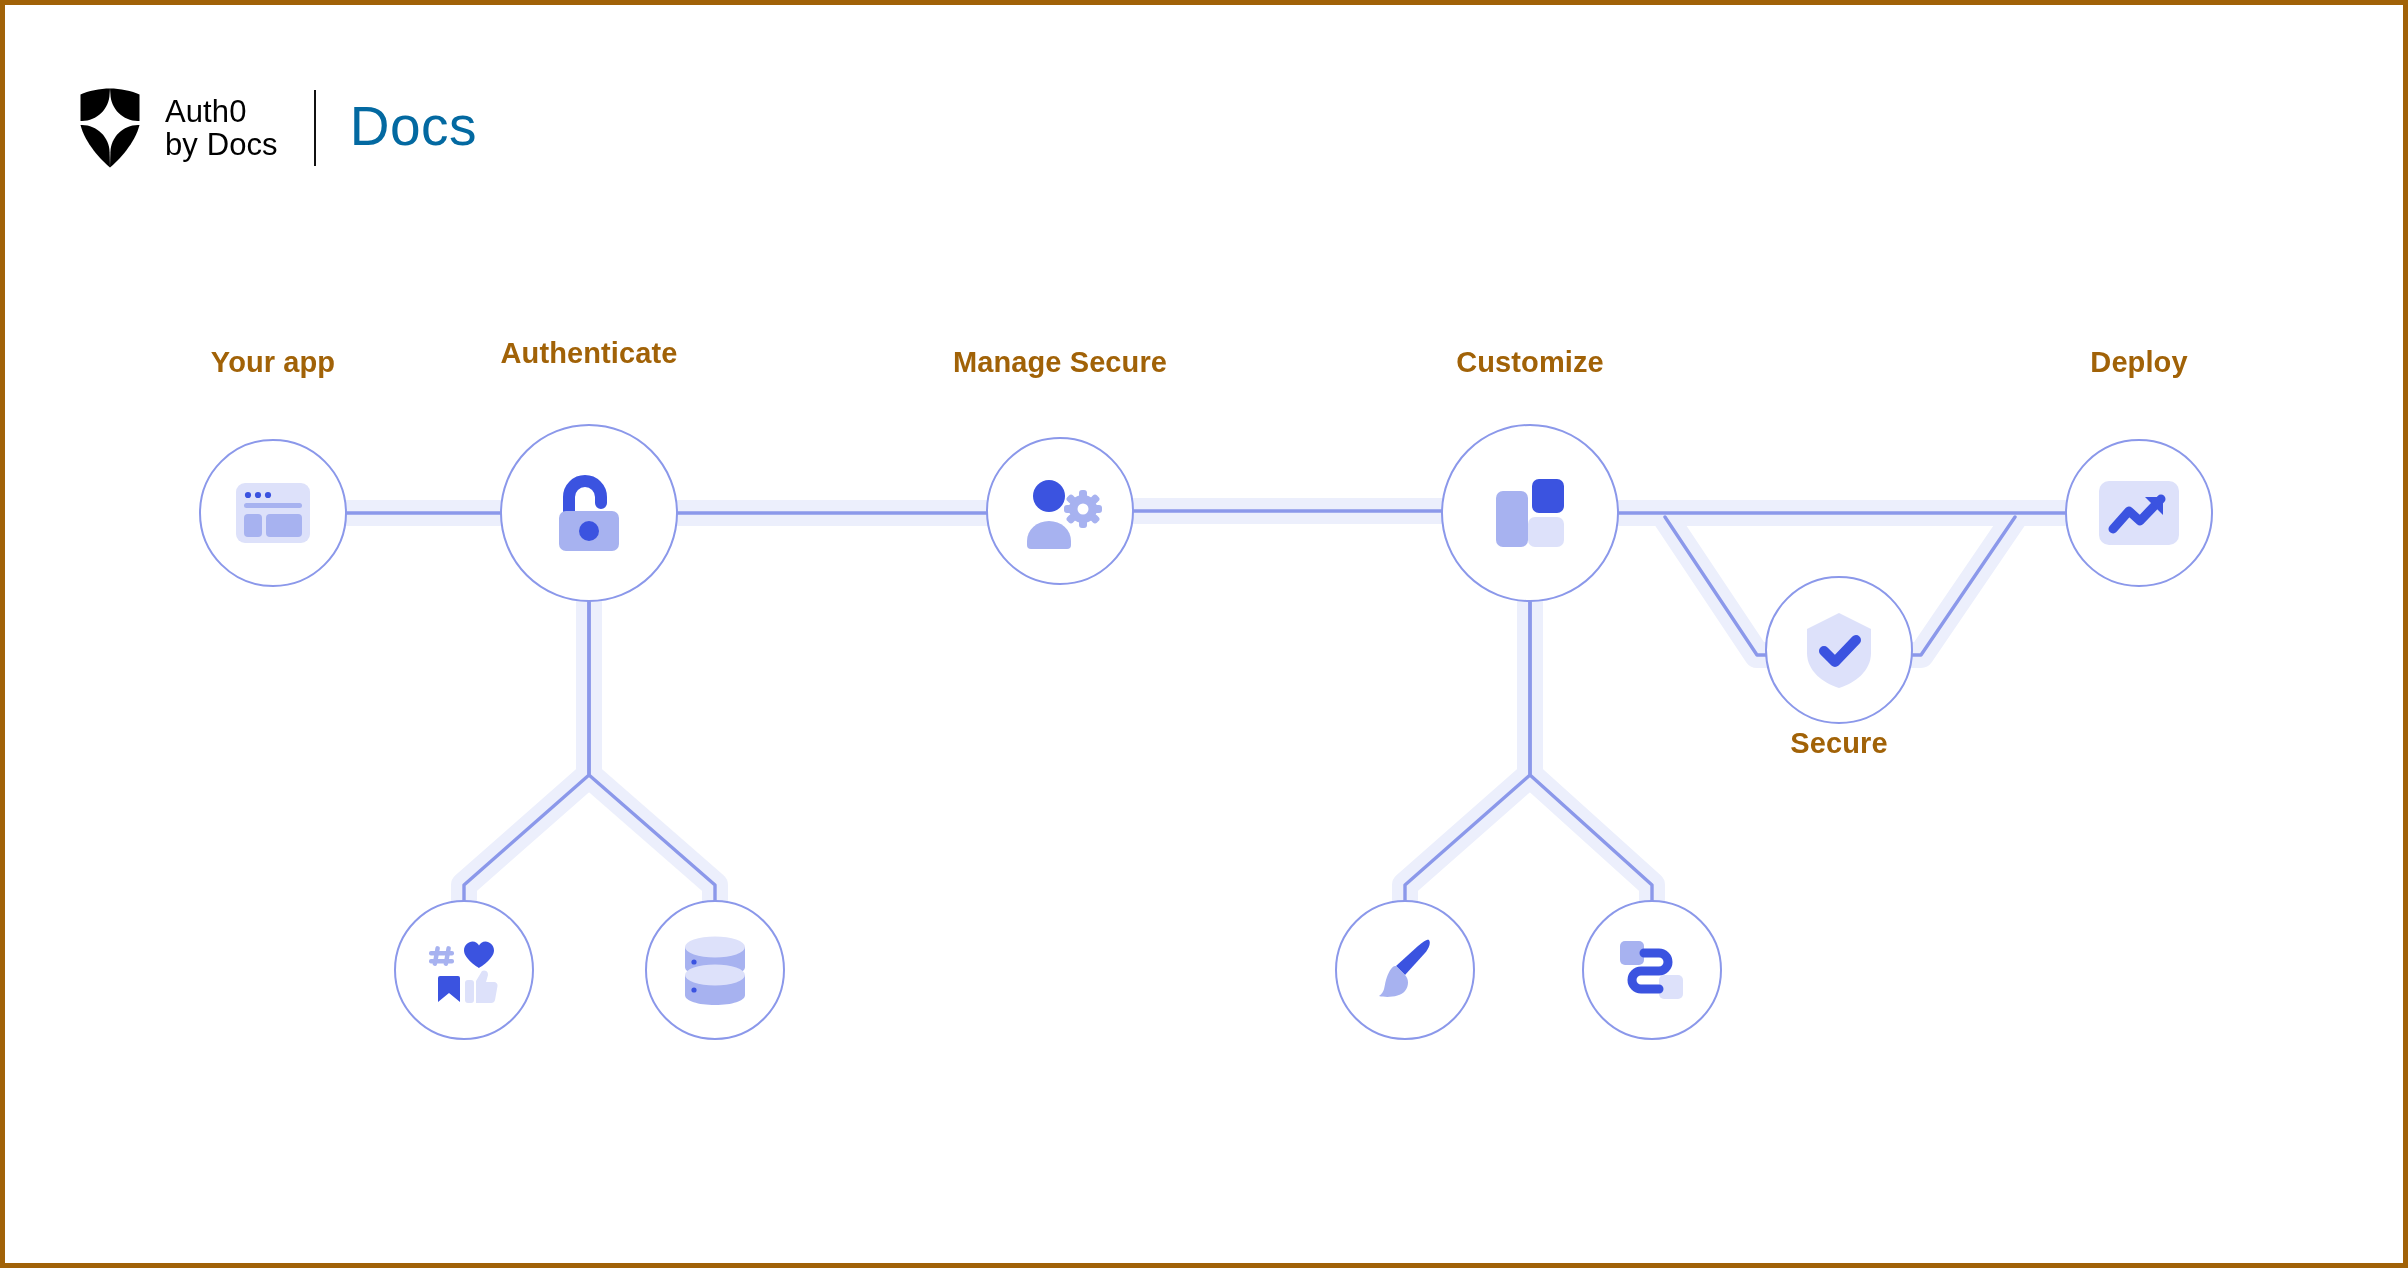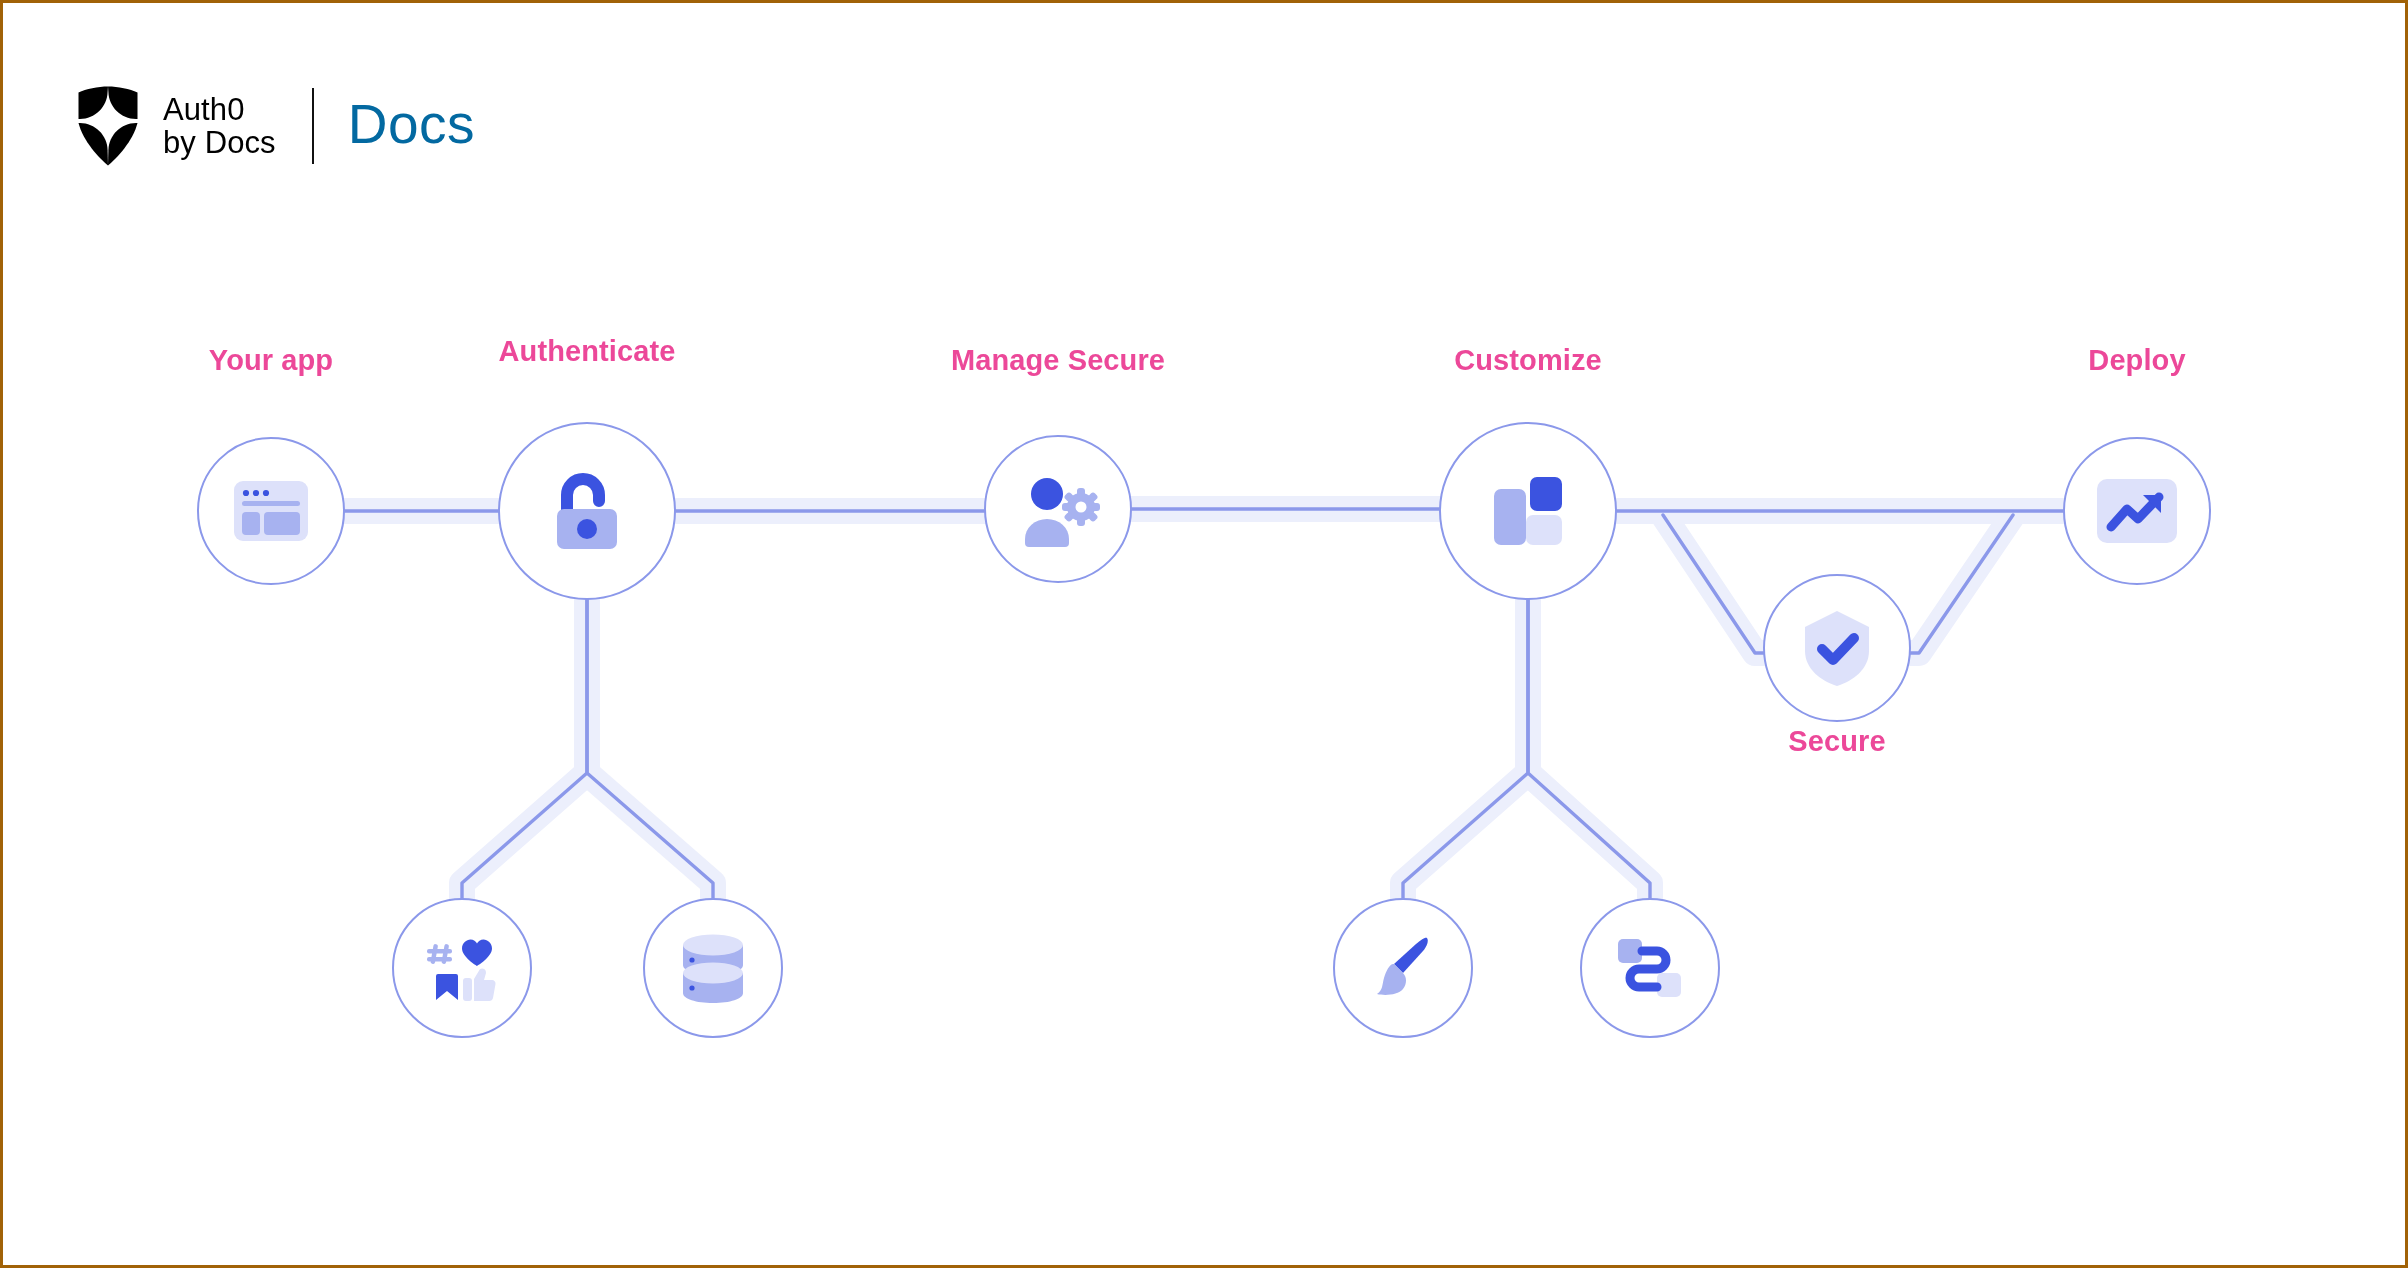--- a/index.html
+++ b/index.html
@@ -15,21 +15,21 @@
     font-family: "Liberation Sans", sans-serif;
     -webkit-font-smoothing: antialiased;
   }
 
   .canvas {
     position: relative;
     width: 2408px;
     height: 1268px;
     background: #ffffff;
     box-sizing: border-box;
-    border: 3px solid #a16207;
+    border: 5px solid #a16207;
   }
 
   
   .brand {
     position: absolute;
     left: 72px;
     top: 82px;
     display: flex;
     align-items: center;
     height: 82px;
@@ -100,21 +100,21 @@
   }
   .node.big  { width: 178px; height: 178px; }
   .node.mid  { width: 148px; height: 148px; }
   .node.small{ width: 140px; height: 140px; }
 
   .node-label {
     position: absolute;
     transform: translate(-50%, 0);
     font-size: 29px;
     font-weight: 700;
-    color: #ec4899;
+    color: #a16207;
     white-space: nowrap;
     letter-spacing: 0.1px;
   }
 
   .caption {
     position: absolute;
     left: 50%;
     top: 1140px;
     transform: translate(-50%, -50%);
     font-size: 27px;

